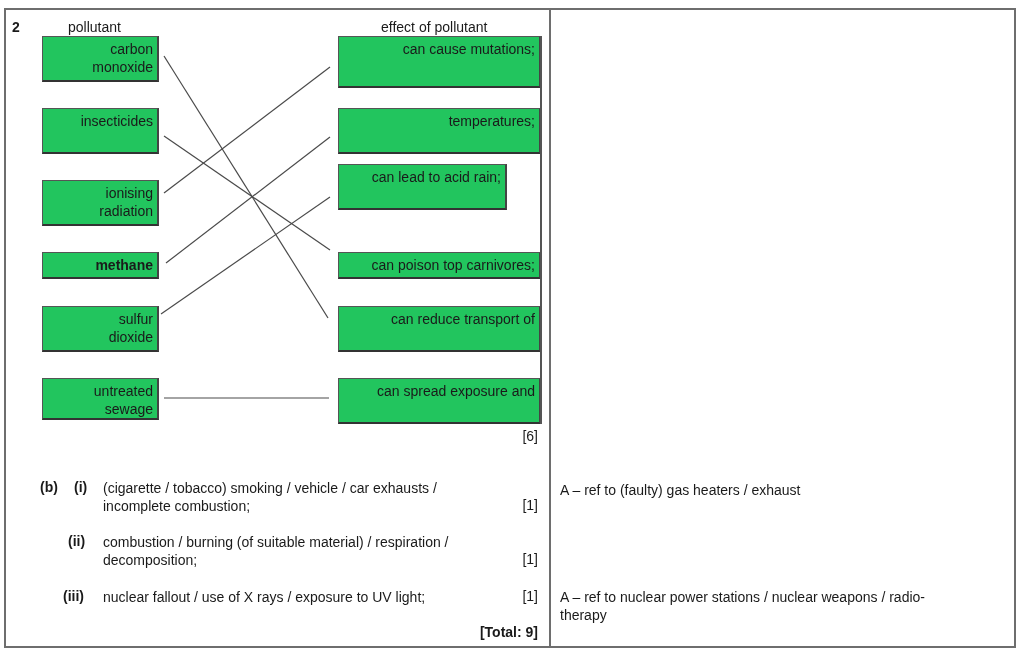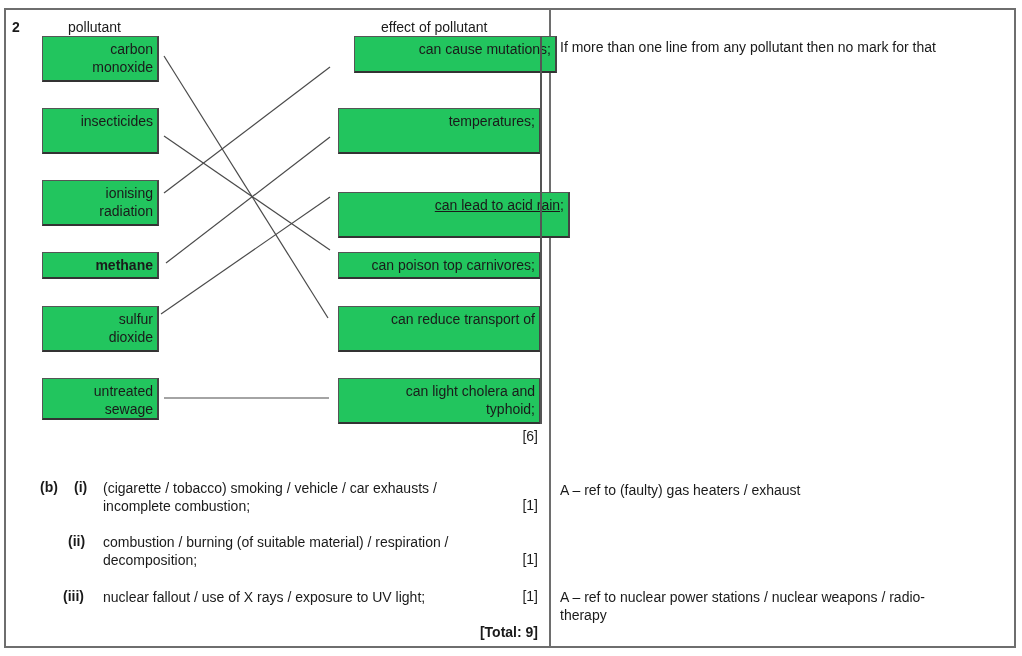--- a/index.html
+++ b/index.html
@@ -60,46 +60,44 @@
 </div>
 <div class="box" style="left:42px; top:306px; width:117px; height:46px;">
   <span>sulfur</span>
   <span>dioxide</span>
 </div>
 <div class="box" style="left:42px; top:378px; width:117px; height:42px;">
   <span>untreated</span>
   <span>sewage</span>
 </div>
 
-<div class="box" style="left:354px; top:36px; width:203px; height:37px;">
+<div class="box" style="left:338px; top:36px; width:203px; height:52px;">
   <span>can cause mutations;</span>
 </div>
 <div class="box" style="left:338px; top:108px; width:203px; height:46px;">
   <span>temperatures;</span>
 </div>
-<div class="box" style="left:338px; top:192px; width:232px; height:46px;text-decoration:underline;">
+<div class="box" style="left:338px; top:164px; width:169px; height:46px;">
   <span>can lead to acid rain;</span>
 </div>
 <div class="box" style="left:338px; top:252px; width:203px; height:27px;">
   <span>can poison top carnivores;</span>
 </div>
 <div class="box" style="left:338px; top:306px; width:203px; height:46px;">
   <span>can reduce transport of</span>
 </div>
 <div class="box" style="left:338px; top:378px; width:203px; height:46px;">
-  <span>can light cholera and</span>
-  <span>typhoid;</span>
+  <span>can spread exposure and</span>
 </div>
 
 <div class="abs" style="left:540px; top:36px; width:0; height:388px; border-left:2px solid #555;"></div>
 
 <span class="mark" style="left:500px; top:428px; width:38px;">[6]</span>
 
 <div class="note" style="left:560px; top:38px; width:440px;">
-  <div>If more than one line from any pollutant then no mark for that</div>
 </div>
 
 <span class="part-label" style="left:40px; top:479px;">(b)</span>
 
 <span class="part-label" style="left:74px; top:479px;">(i)</span>
 <div class="answer" style="left:103px; top:479px; width:390px;">
   <div>(cigarette / tobacco) smoking / vehicle / car exhausts /</div>
   <div>incomplete combustion;</div>
 </div>
 <span class="mark" style="left:500px; top:497px; width:38px;">[1]</span>

